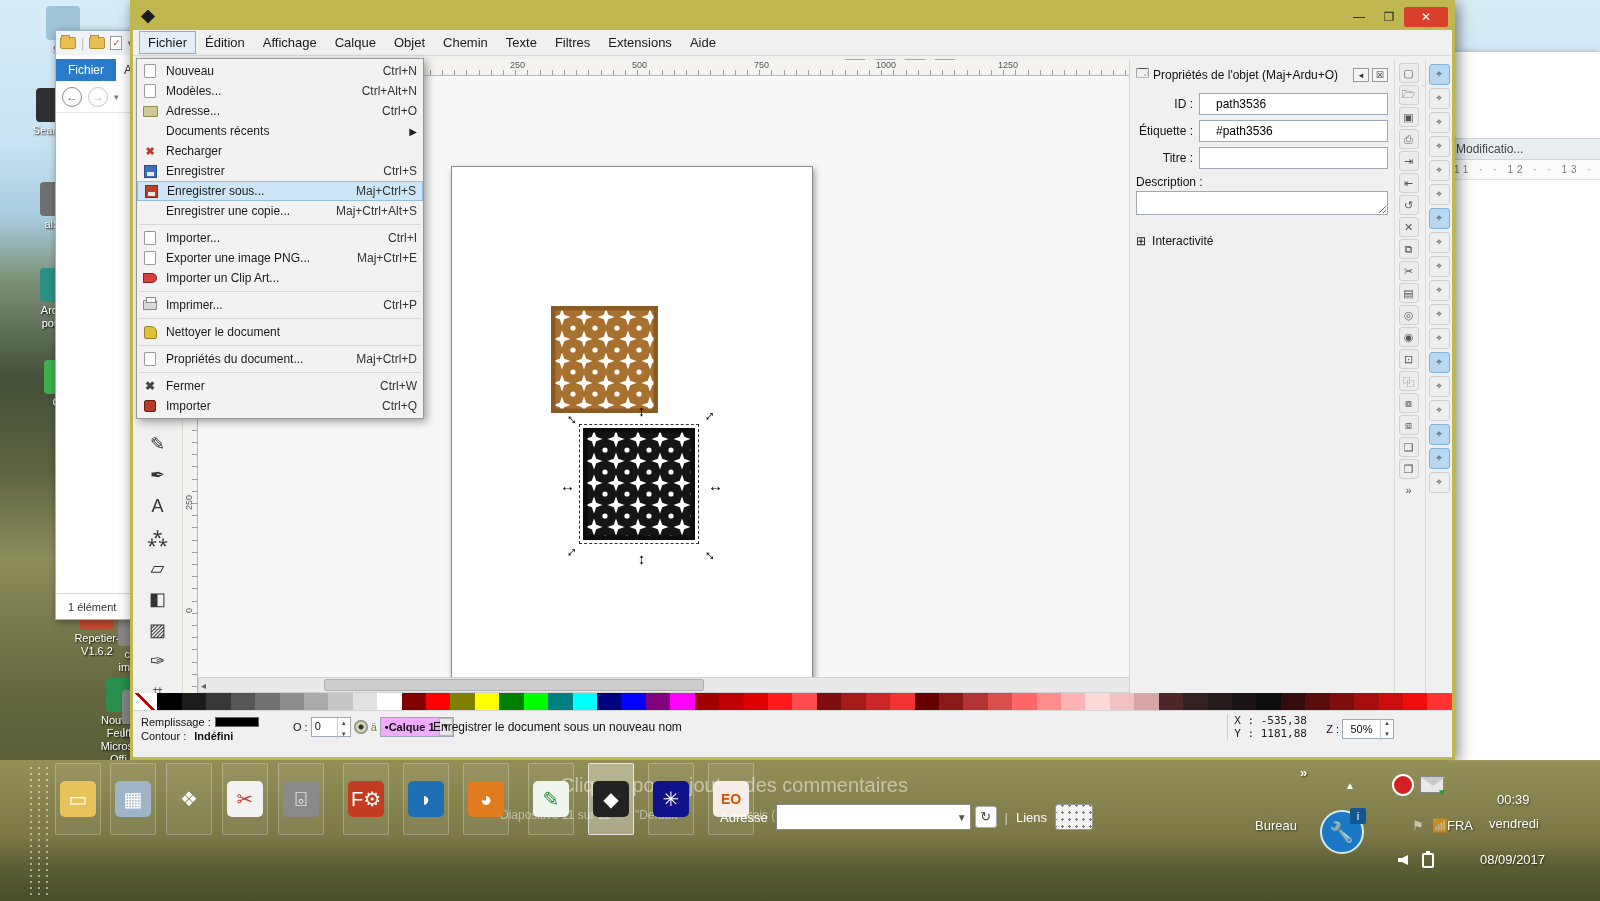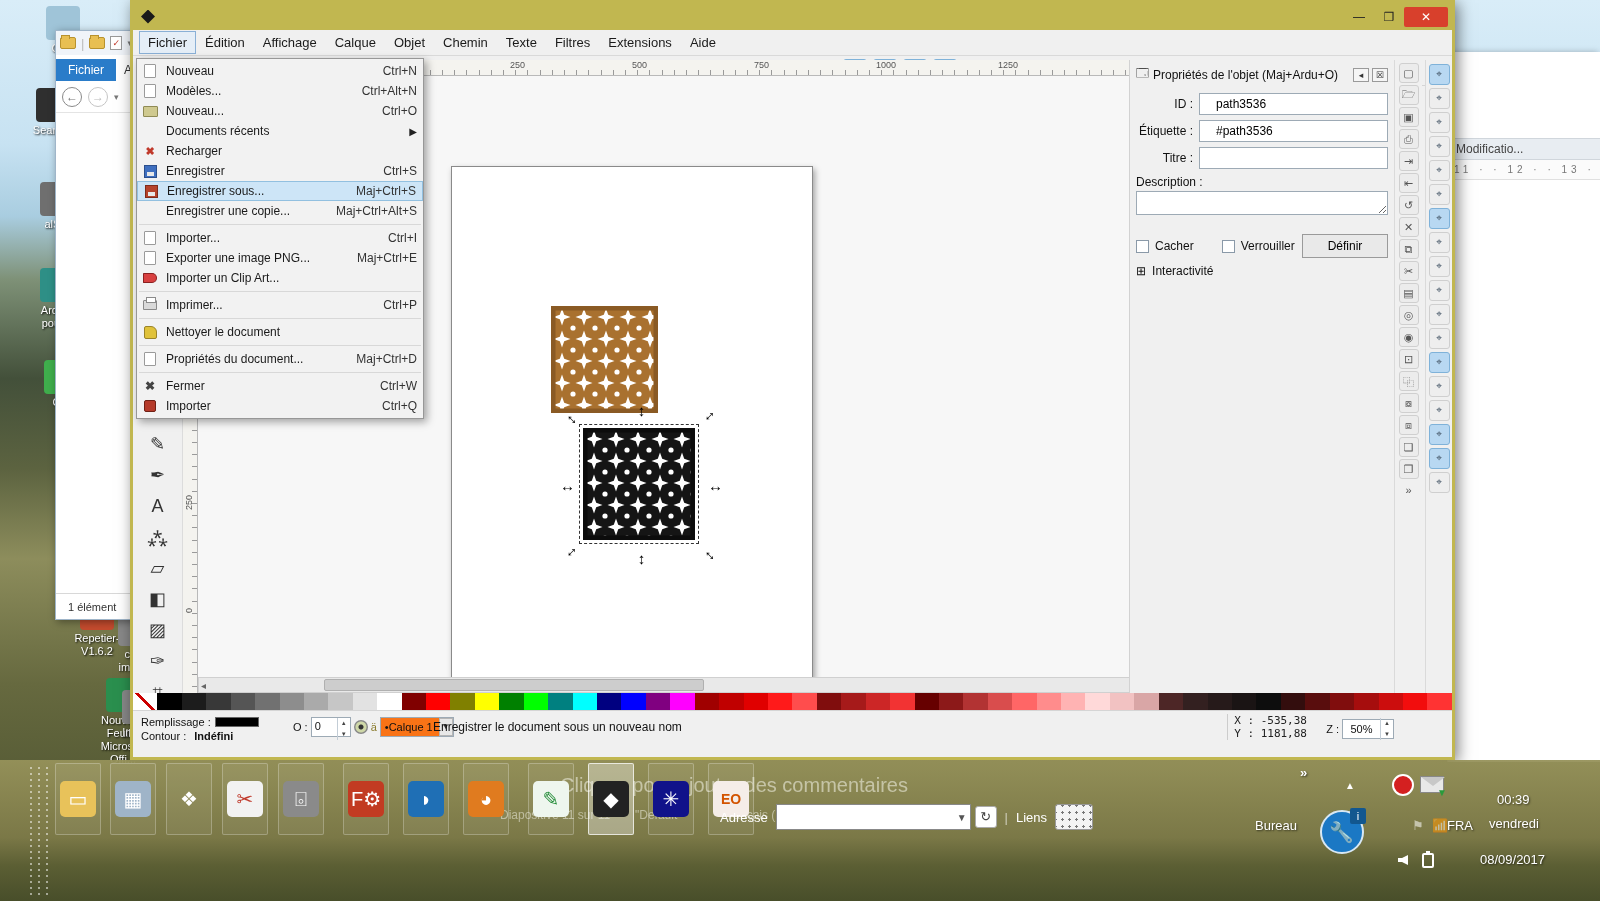--- a/index.html
+++ b/index.html
@@ -120,21 +120,21 @@
   
   #statusbar { position:absolute; left:0; right:0; bottom:0; height:47px; background:#f0f0f0; border-top:1px solid #d5d5d5; font-size:11px;margin-top:32px; }
   #fillblock { position:absolute; left:8px; top:4px; }
   #fillblock .r { display:flex; align-items:center; height:14px; }
   #fillswatch { width:44px; height:10px; background:#000; border:1px solid #666; margin-left:4px; }
   #opblock { position:absolute; left:160px; top:6px; display:flex; align-items:center; gap:3px; }
   #opfld { width:40px; height:20px; background:#fff; border:1px solid #9daab5; display:flex; }
   #opfld .val { flex:1; padding:2px 3px; }
   .eyeic { width:14px; height:14px; border-radius:50%; background:radial-gradient(circle at 50% 50%, #333 2px, #cfd8a8 3px 5px, #888 6px); }
   .lockic2 { font-size:11px; color:#8a7b2c; }
-  #layerdd { width:74px; height:20px; background:#f97316; border:1px solid #9daab5; display:flex; align-items:center; justify-content:space-between; padding-left:4px; font-size:11px; font-weight:normal; }
+  #layerdd { width:74px; height:20px; background:#f0abfc; border:1px solid #9daab5; display:flex; align-items:center; justify-content:space-between; padding-left:4px; font-size:11px; font-weight:bold; }
   #stmsg { position:absolute; left:300px; top:9px; font-size:12px; color:#111; }
   #xyblock { position:absolute; right:145px; top:3px; font-family:"DejaVu Sans Mono",monospace; font-size:11px; color:#222; border-left:1px solid #ccc; padding-left:6px; }
   #zblock { position:absolute; right:58px; top:8px; display:flex; align-items:center; gap:3px; }
   #zfld { width:52px; height:20px; background:#fff; border:1px solid #9daab5; display:flex; align-items:center; }
   #zfld .val { flex:1; text-align:center; }
   
   #taskbar { position:absolute; left:0; right:0; top:760px; height:141px;
     background:linear-gradient(180deg,rgba(150,146,90,.95) 0%,rgba(125,122,72,.95) 55%,rgba(92,95,52,.97) 75%,rgba(72,78,42,1) 100%); }
   .grip { position:absolute; top:5px; bottom:5px; width:6px;
     background-image:radial-gradient(circle,rgba(255,255,255,.5) 1px,transparent 1.4px); background-size:6px 6px; }
@@ -406,28 +406,20 @@
     <div class="frow">
       <label>Étiquette :</label>
       <input value="#path3536" style="">
     </div>
     <div class="frow">
       <label>Titre :</label>
       <input value="" style="">
     </div>
     <div style="font-size:12px;margin:6px 0 0">Description :</div>
     <textarea id="descarea" style=""></textarea>
-    <div class="chkrow">
-      <span class="chk"></span>
-      <span>Cacher</span>
-      <span style="width:16px"></span>
-      <span class="chk"></span>
-      <span>Verrouiller</span>
-      <button id="defbtn">Définir</button>
-    </div>
     <div class="chkrow">
       <span>⊞</span>
       <span>Interactivité</span>
     </div>
   </div>
 
   <div id="cmdbar">
       <div class="cmdic">▢</div>
       <div class="cmdic">🗁</div>
       <div class="cmdic">▣</div>
@@ -583,21 +575,21 @@
         <span class="fm-ic">
           <span class="i-page"></span>
         </span>
         <span class="fm-lbl">Modèles...</span>
         <span class="fm-sc">Ctrl+Alt+N</span>
       </div>
       <div class="fm-row">
         <span class="fm-ic">
           <span class="i-fold"></span>
         </span>
-        <span class="fm-lbl">Nouveau...</span>
+        <span class="fm-lbl">Adresse...</span>
         <span class="fm-sc">Ctrl+O</span>
       </div>
       <div class="fm-row">
         <span class="fm-ic"></span>
         <span class="fm-lbl">Documents récents</span>
         <span class="fm-sub">▶</span>
       </div>
       <div class="fm-row">
         <span class="fm-ic">
           <span class="i-xred">✖</span>

